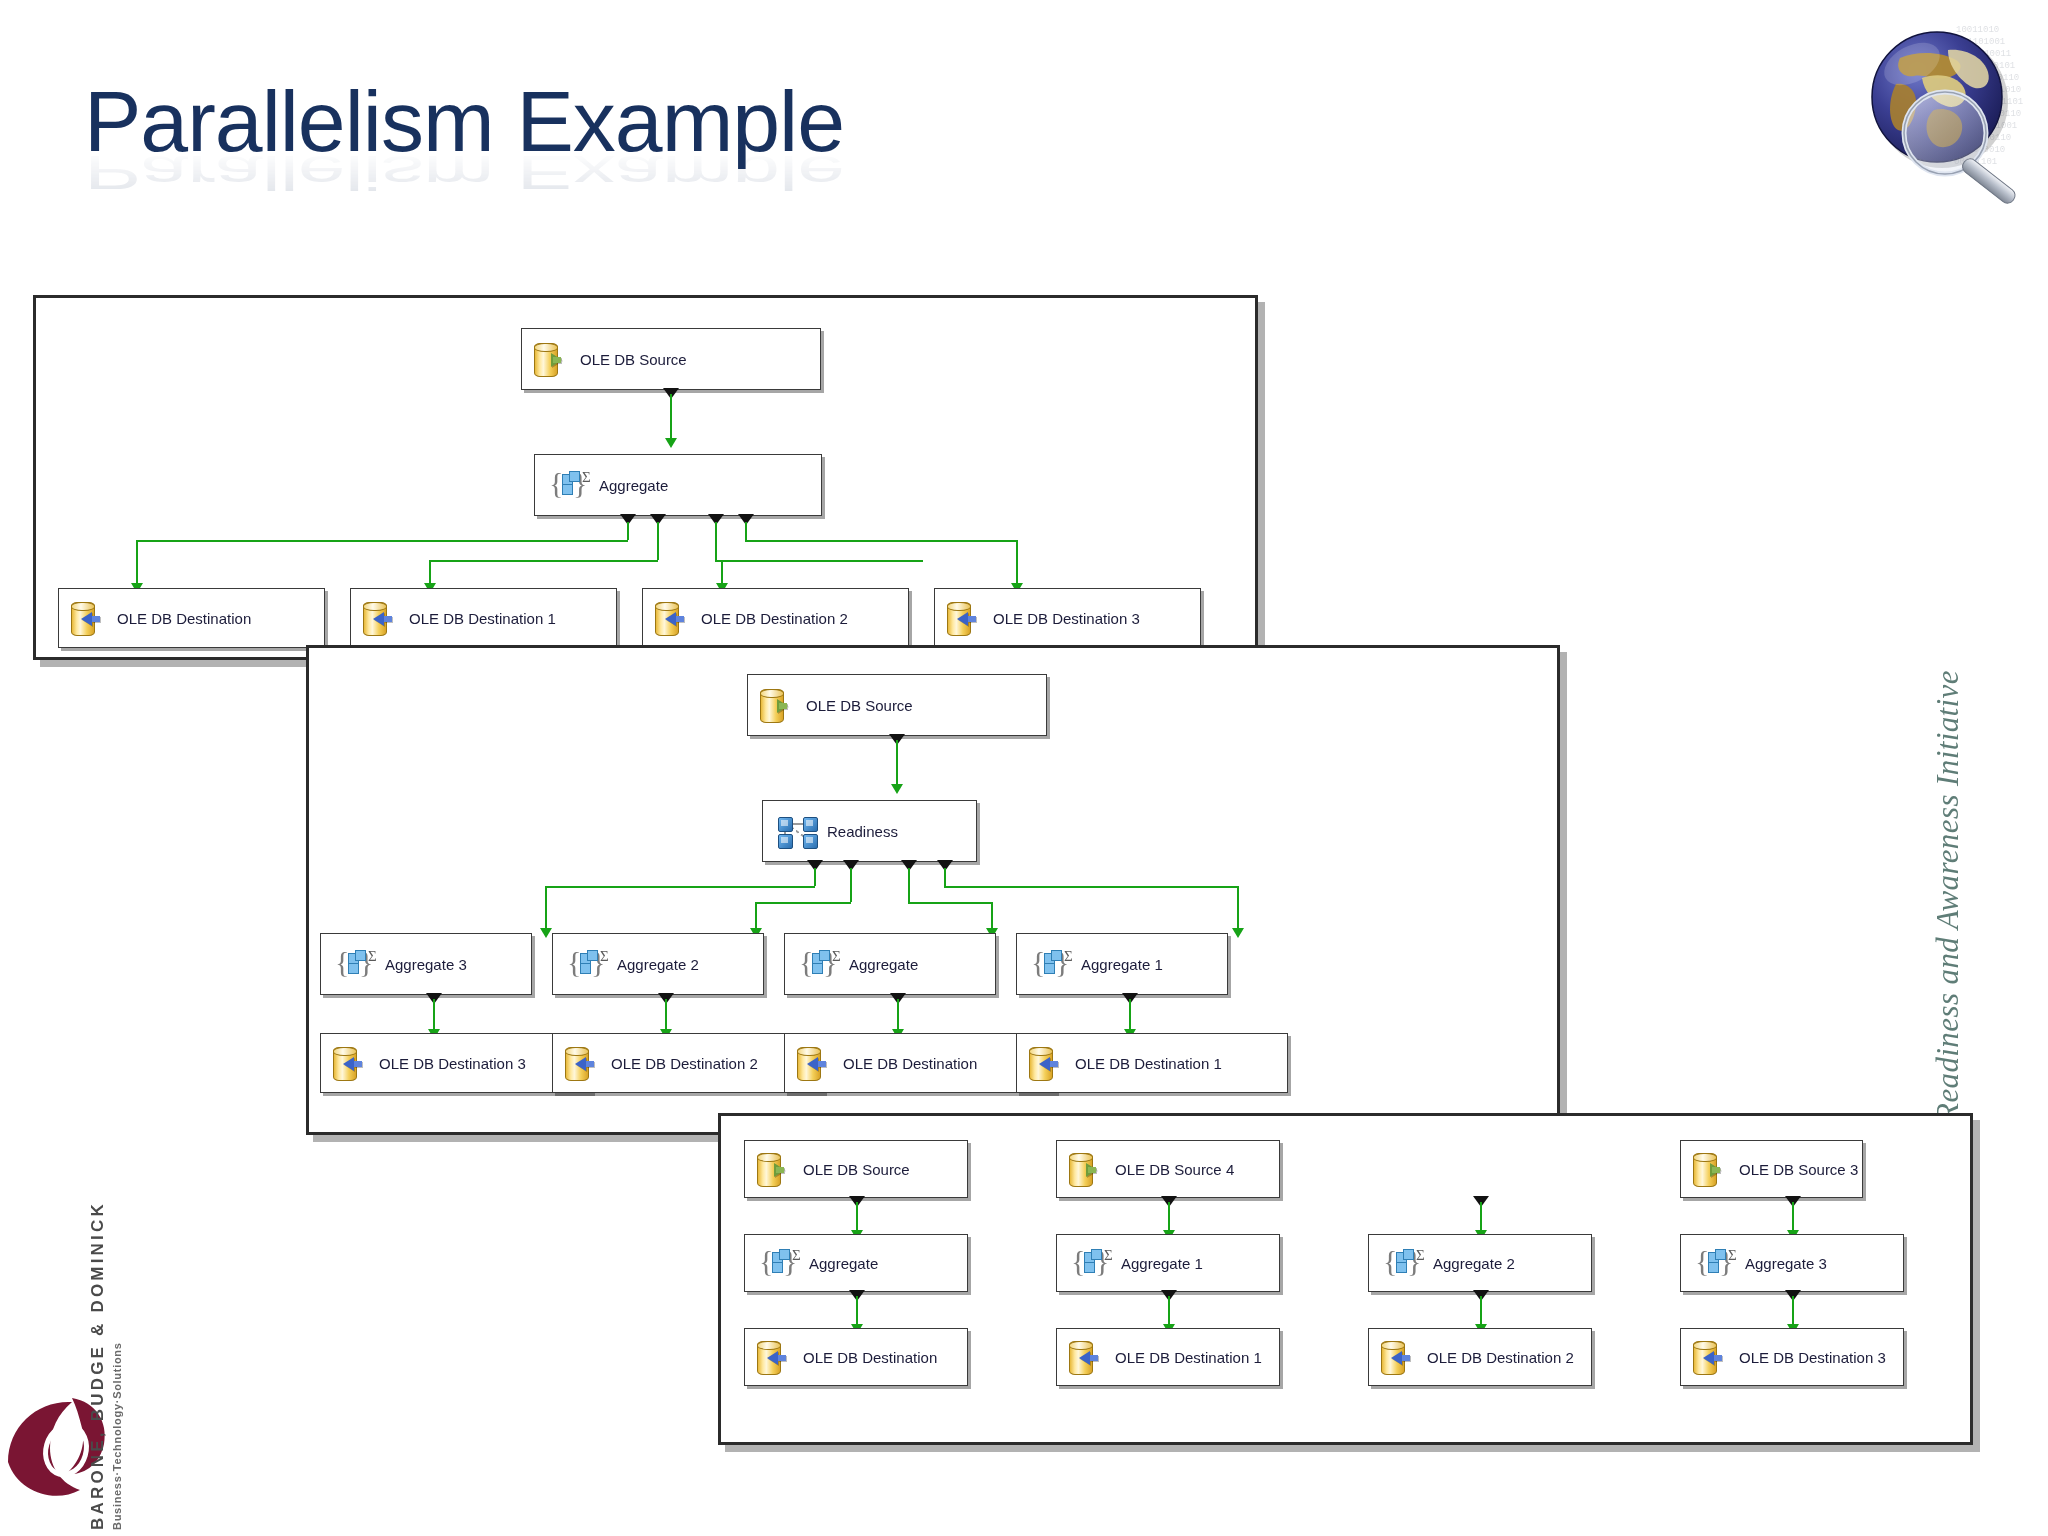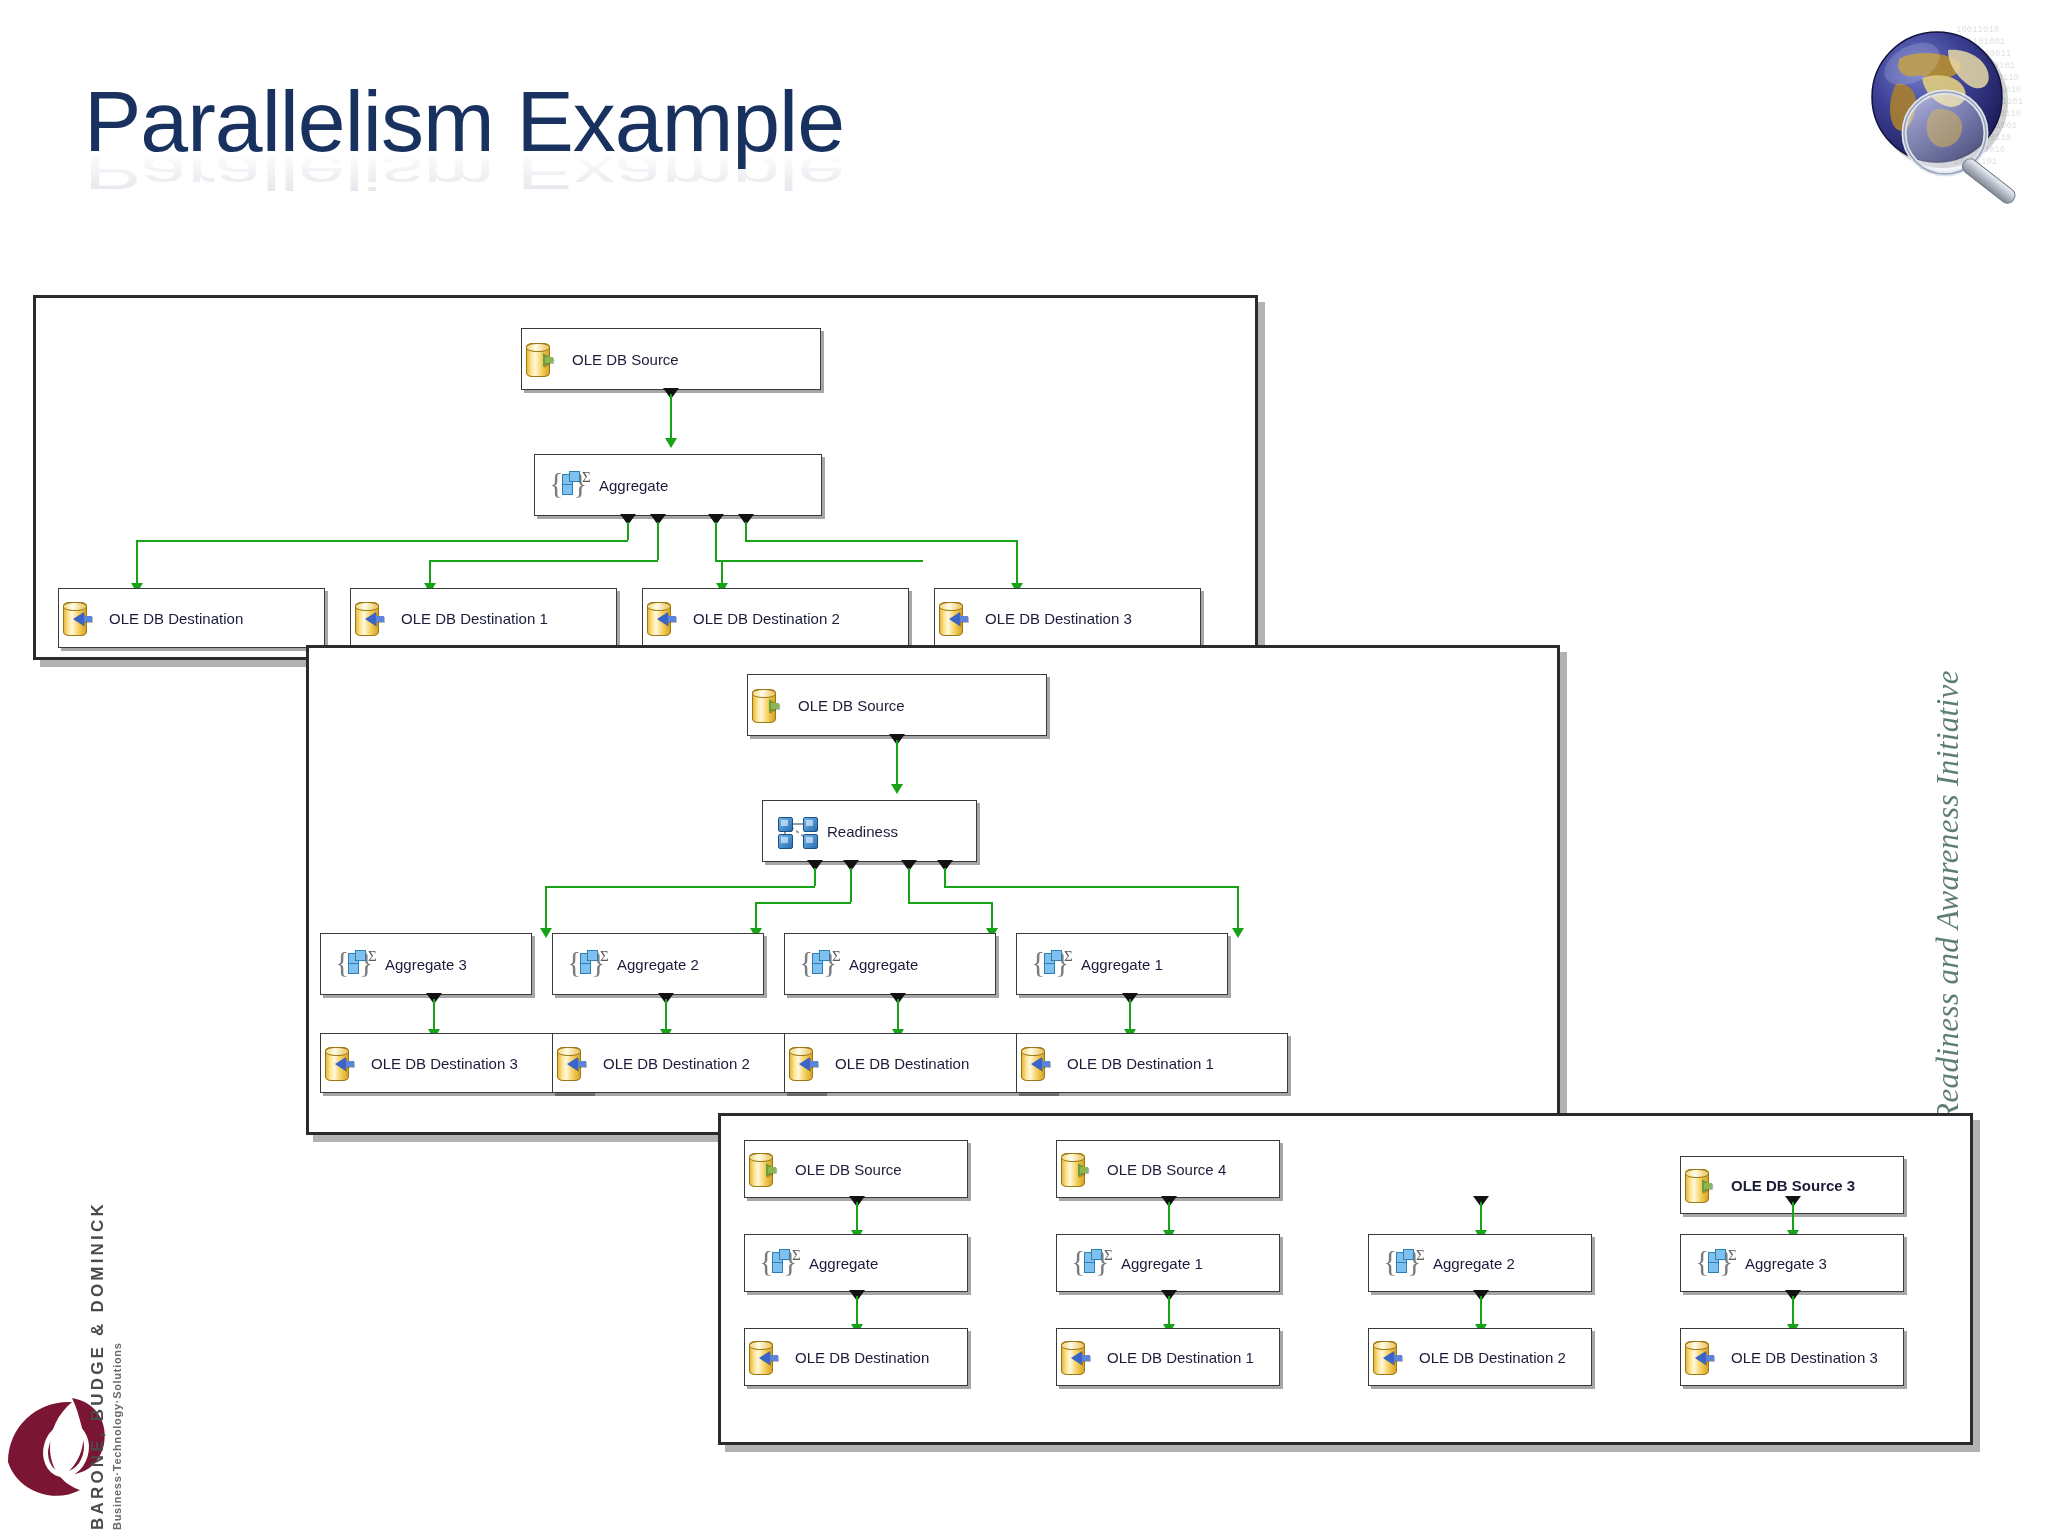--- a/index.html
+++ b/index.html
@@ -78,21 +78,21 @@
   #panel-3{left:718px; top:1113px; width:1255px;height:332px;}
 
   
   .node{
     position:absolute;
     background:#ffffff;
     border:1.6px solid #3a3a3a;
     box-shadow:3px 3px 0 rgba(0,0,0,.35);
     display:flex;align-items:center;
     box-sizing:border-box;
-    padding-left:2px;
+    padding-left:10px;
     gap:8px;
   }
   .node .lbl{
     font-family:"Liberation Sans",sans-serif;
     font-size:15px;color:#1c1c3a;white-space:nowrap;
   }
   .node.w-wide{padding-left:14px;}
 
   
   .icon{position:relative;flex:0 0 auto;}
@@ -560,21 +560,21 @@
     <div class="edge v" style="left:759px;top:180px;height:32px;"></div>
     <div class="tri-down" style="left:754px;top:208px;"></div>
     <div class="node" style="left:647px;top:212px;width:224px;height:58px;">
       <span class="icon db">
         <span class="cyl"></span>
           <span class="arr arr-blue"></span>
       </span>
       <span class="lbl">OLE DB Destination 2</span>
     </div>
 
-    <div class="node" style="left:959px;top:40px;width:224px;height:58px;font-weight:bold;">
+    <div class="node" style="left:959px;top:24px;width:183px;height:58px;">
       <span class="icon db">
         <span class="cyl"></span>
           <span class="arr arr-green"></span>
       </span>
       <span class="lbl">OLE DB Source 3</span>
     </div>
     <div class="out-conn" style="left:1064px;top:80px;"></div>
     <div class="edge v" style="left:1071px;top:86px;height:32px;"></div>
     <div class="tri-down" style="left:1066px;top:114px;"></div>
     <div class="node w-wide" style="left:959px;top:118px;width:224px;height:58px;">

